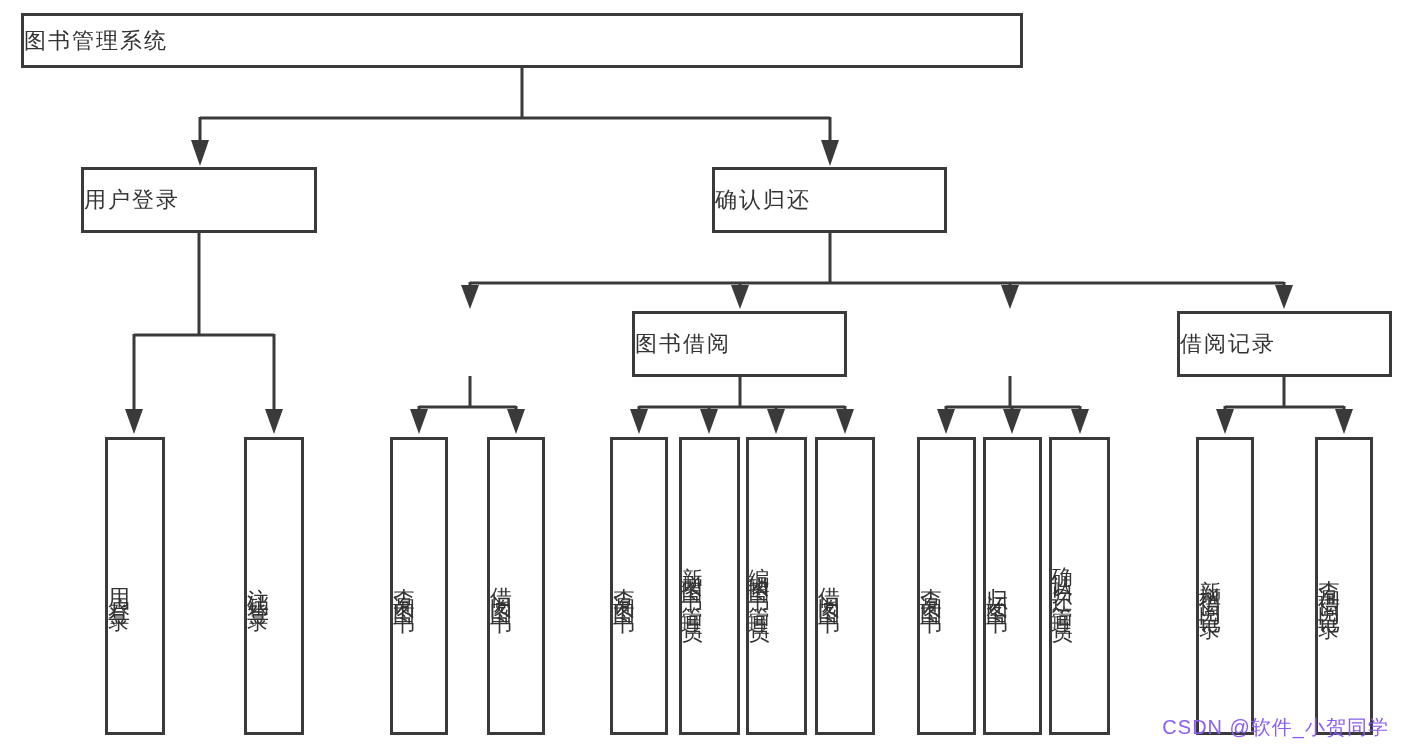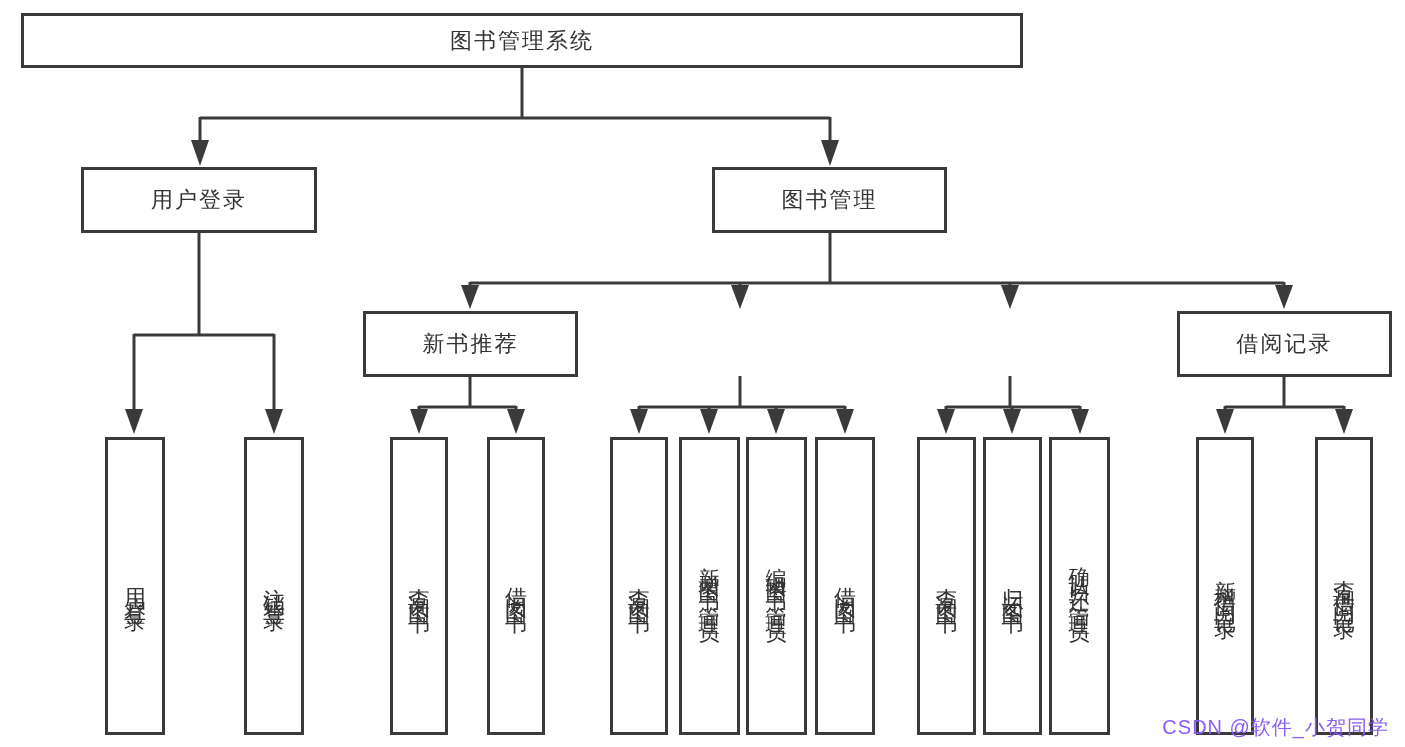--- a/index.html
+++ b/index.html
@@ -22,21 +22,20 @@
     height: 747px;
     pointer-events: none;
   }
   .node {
     position: absolute;
     box-sizing: border-box;
     background: #ffffff;
     border: 3px solid #3a3a3a;
     display: flex;
     align-items: center;
-    justify-content: center;
     color: #333333;
     font-size: 22px;
     letter-spacing: 2px;
     text-align: center;
   }
   .node.vert {
     letter-spacing: 0;
   }
   .node.vert .vtext {
     writing-mode: vertical-rl;
@@ -133,25 +132,25 @@
   </svg>
 
   <div class="node n-root">
     <span>图书管理系统</span>
   </div>
 
   <div class="node n-l2a">
     <span>用户登录</span>
   </div>
   <div class="node n-l2b">
-    <span>图书管理</span>
-  </div>
-
-  <div class="node n-l3a">
-    <span>新书推荐</span>
+    <span>确认归还</span>
+  </div>
+
+  <div class="node n-l3b">
+    <span>图书借阅</span>
   </div>
   <div class="node n-l3d">
     <span>借阅记录</span>
   </div>
 
   <div class="node vert leaf n-f01">
     <span class="vtext">用户登录</span>
   </div>
   <div class="node vert leaf n-f02">
     <span class="vtext">注销登录</span>

